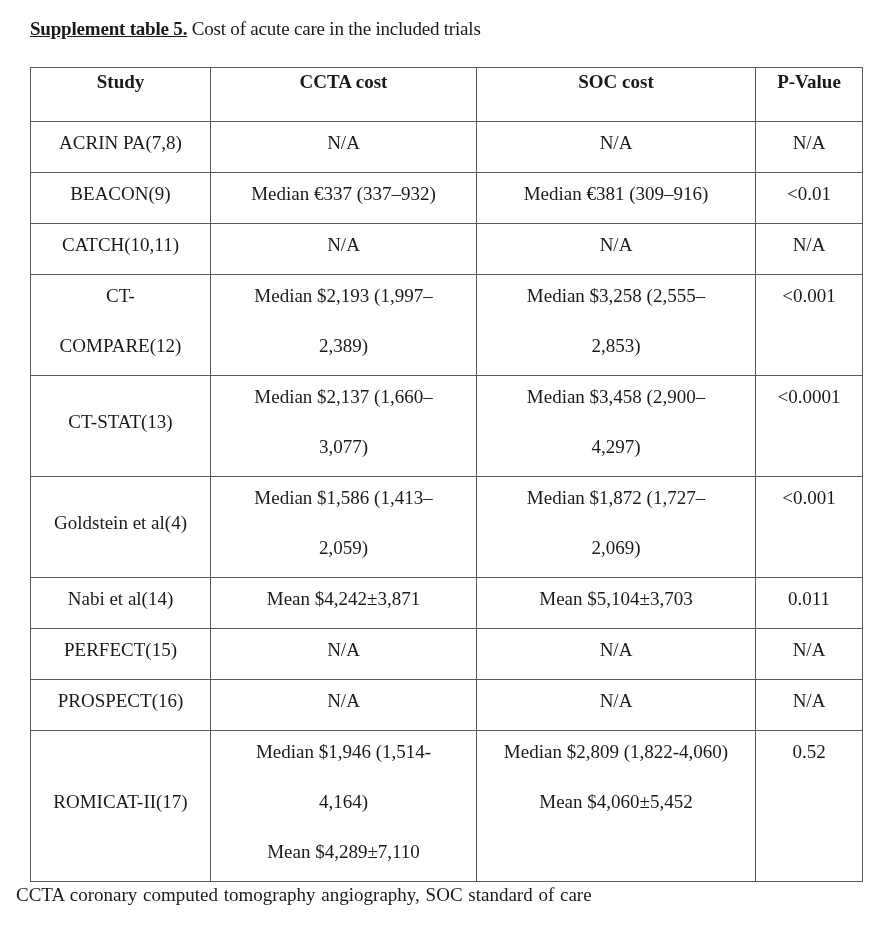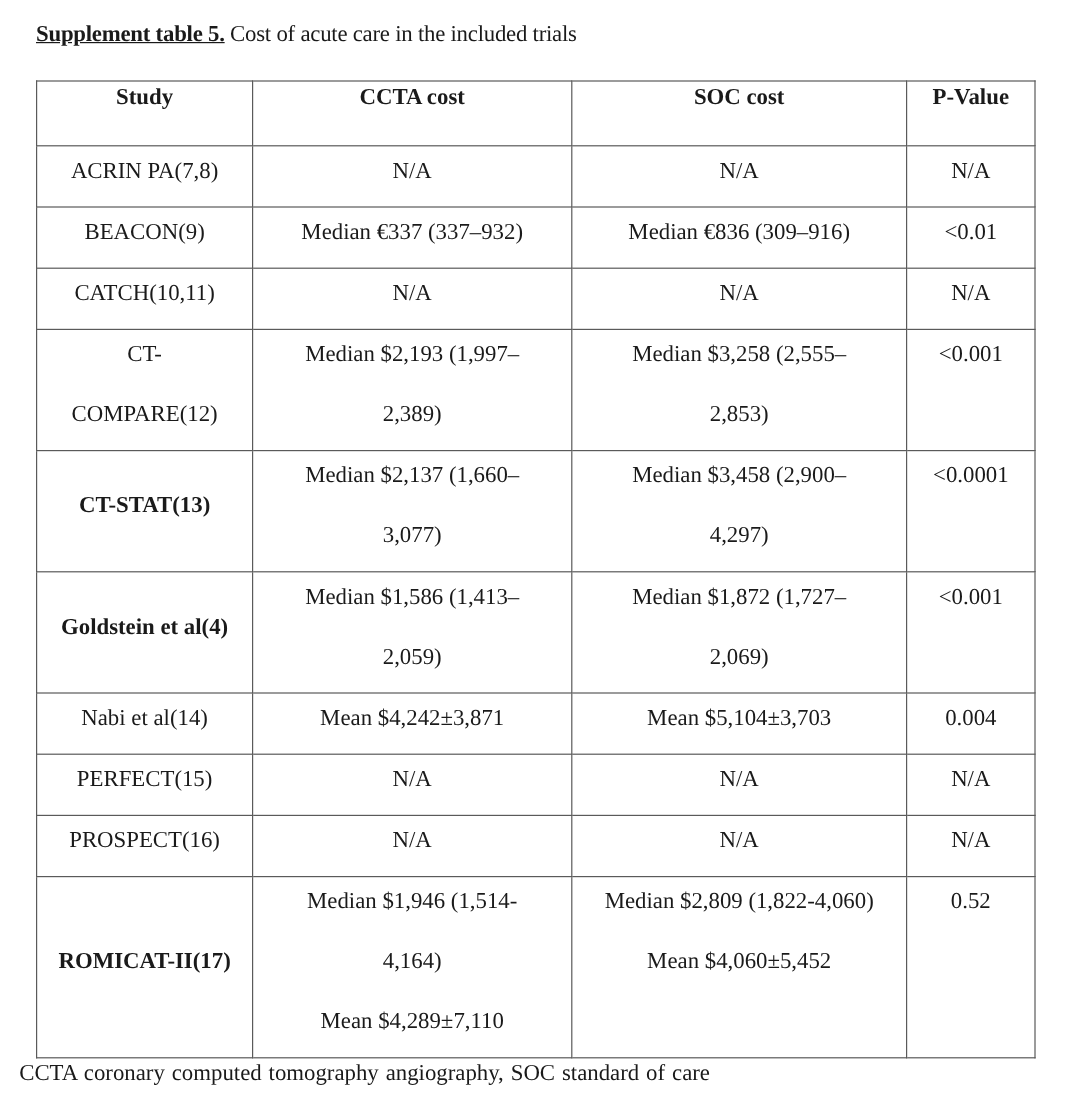--- a/index.html
+++ b/index.html
@@ -42,21 +42,21 @@
     table.supp th {
       font-weight: bold;
       text-align: center;
       height: 50px;
       padding-top: 3px;
       vertical-align: top;
     }
     table.supp td {
       line-height: 50px;
     }
-    table.supp td.v-mid { vertical-align: middle; font-weight: bold; }
+    table.supp td.v-mid { vertical-align: middle; }
     .line { display: block; height: 50px; line-height: 42px; }
     col.c-study { width: 180px; }
     col.c-ccta { width: 266px; }
     col.c-soc { width: 279px; }
     col.c-p { width: 107px; }
     .footnote {
       position: absolute;
       left: 16px;
       top: 884px;
       font-size: 19px;
@@ -101,21 +101,21 @@
         </td>
       </tr>
       <tr>
         <td>
           <span class="line">BEACON(9)</span>
         </td>
         <td>
           <span class="line">Median €337 (337–932)</span>
         </td>
         <td>
-          <span class="line">Median €836 (309–916)</span>
+          <span class="line">Median €381 (309–916)</span>
         </td>
         <td>
           <span class="line">&lt;0.01</span>
         </td>
       </tr>
       <tr>
         <td>
           <span class="line">CATCH(10,11)</span>
         </td>
         <td>
@@ -181,21 +181,21 @@
         <td>
           <span class="line">Nabi et al(14)</span>
         </td>
         <td>
           <span class="line">Mean $4,242±3,871</span>
         </td>
         <td>
           <span class="line">Mean $5,104±3,703</span>
         </td>
         <td>
-          <span class="line">0.004</span>
+          <span class="line">0.011</span>
         </td>
       </tr>
       <tr>
         <td>
           <span class="line">PERFECT(15)</span>
         </td>
         <td>
           <span class="line">N/A</span>
         </td>
         <td>

